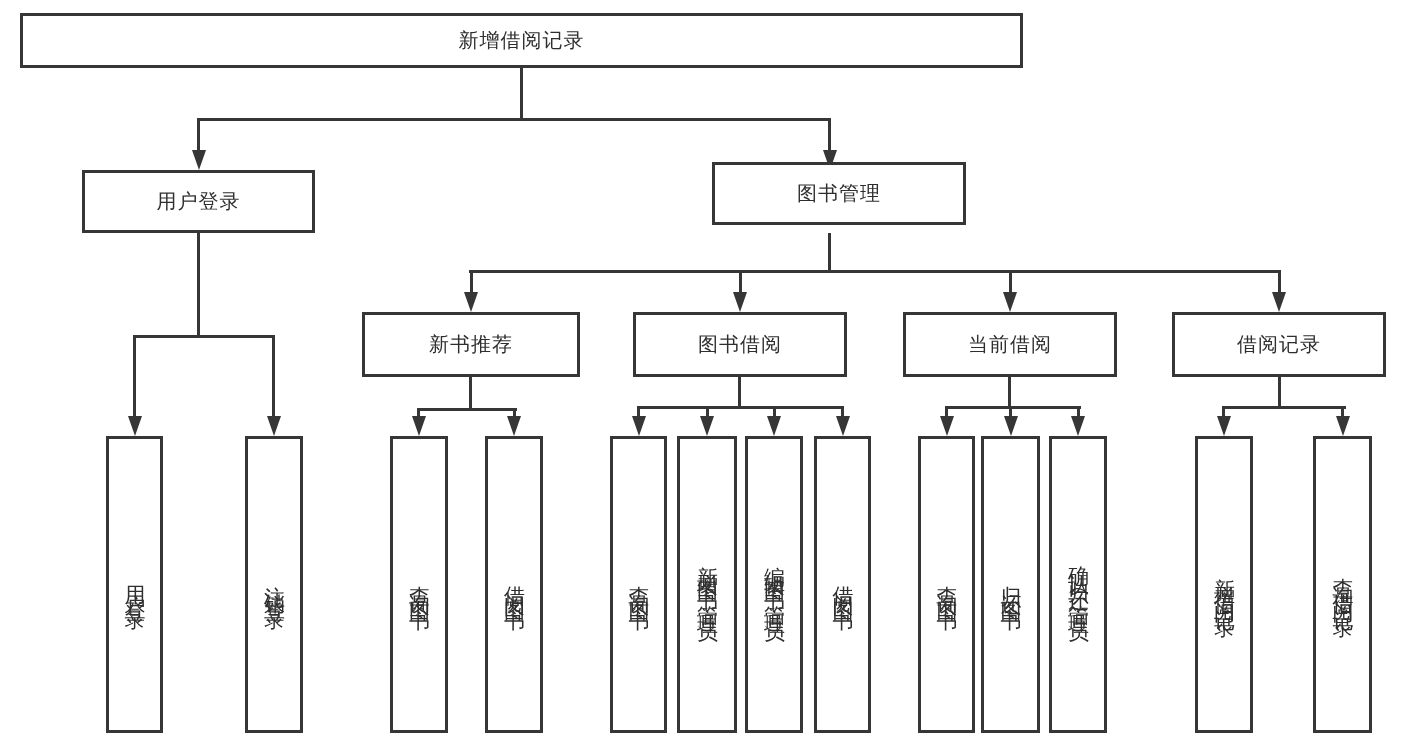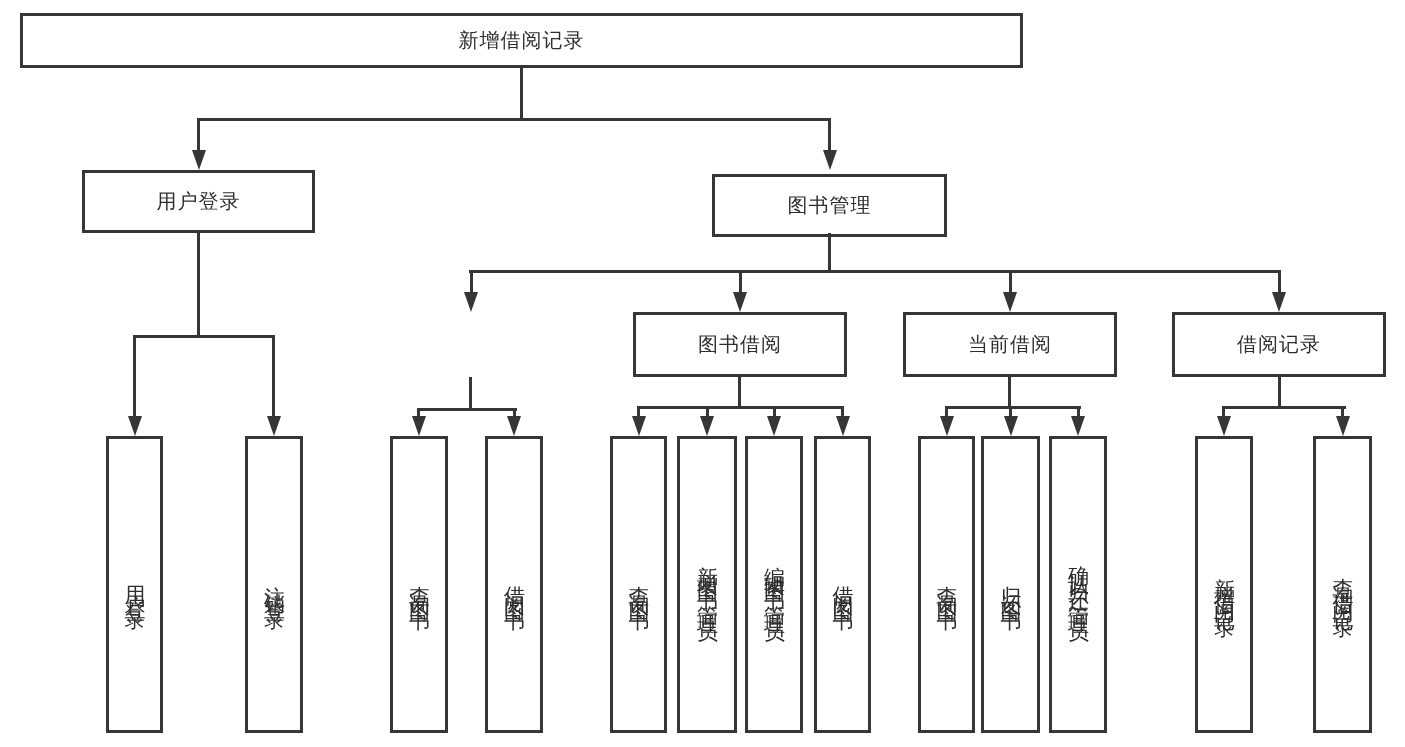--- a/index.html
+++ b/index.html
@@ -60,21 +60,21 @@
   <i class="line" style="left:520px;top:68px;width:3px;height:50px"></i>
   <i class="line" style="left:197px;top:118px;width:634px;height:3px"></i>
   <i class="line" style="left:197px;top:118px;width:3px;height:34px"></i>
   <i class="arrow" style="left:192px;top:150px"></i>
   <i class="line" style="left:828px;top:118px;width:3px;height:34px"></i>
   <i class="arrow" style="left:823px;top:150px"></i>
 
   <div class="box hbox" style="left:82px;top:170px;width:233px;height:63px">
     <span>用户登录</span>
   </div>
-  <div class="box hbox" style="left:712px;top:174px;width:235px;height:63px">
+  <div class="box hbox" style="left:712px;top:162px;width:254px;height:63px">
     <span>图书管理</span>
   </div>
 
   <i class="line" style="left:197px;top:233px;width:3px;height:102px"></i>
   <i class="line" style="left:133px;top:335px;width:142px;height:3px"></i>
   <i class="line" style="left:133px;top:335px;width:3px;height:83px"></i>
   <i class="arrow" style="left:128px;top:416px"></i>
   <i class="line" style="left:272px;top:335px;width:3px;height:83px"></i>
   <i class="arrow" style="left:267px;top:416px"></i>
 
@@ -82,20 +82,23 @@
   <i class="line" style="left:469px;top:270px;width:812px;height:3px"></i>
   <i class="line" style="left:470px;top:270px;width:3px;height:24px"></i>
   <i class="arrow" style="left:464px;top:292px"></i>
   <i class="line" style="left:739px;top:270px;width:3px;height:24px"></i>
   <i class="arrow" style="left:733px;top:292px"></i>
   <i class="line" style="left:1009px;top:270px;width:3px;height:24px"></i>
   <i class="arrow" style="left:1003px;top:292px"></i>
   <i class="line" style="left:1278px;top:270px;width:3px;height:24px"></i>
   <i class="arrow" style="left:1272px;top:292px"></i>
 
+  <div class="box hbox" style="left:362px;top:312px;width:218px;height:65px">
+    <span>新书推荐</span>
+  </div>
   <div class="box hbox" style="left:633px;top:312px;width:214px;height:65px">
     <span>图书借阅</span>
   </div>
   <div class="box hbox" style="left:903px;top:312px;width:214px;height:65px">
     <span>当前借阅</span>
   </div>
   <div class="box hbox" style="left:1172px;top:312px;width:214px;height:65px">
     <span>借阅记录</span>
   </div>
 

